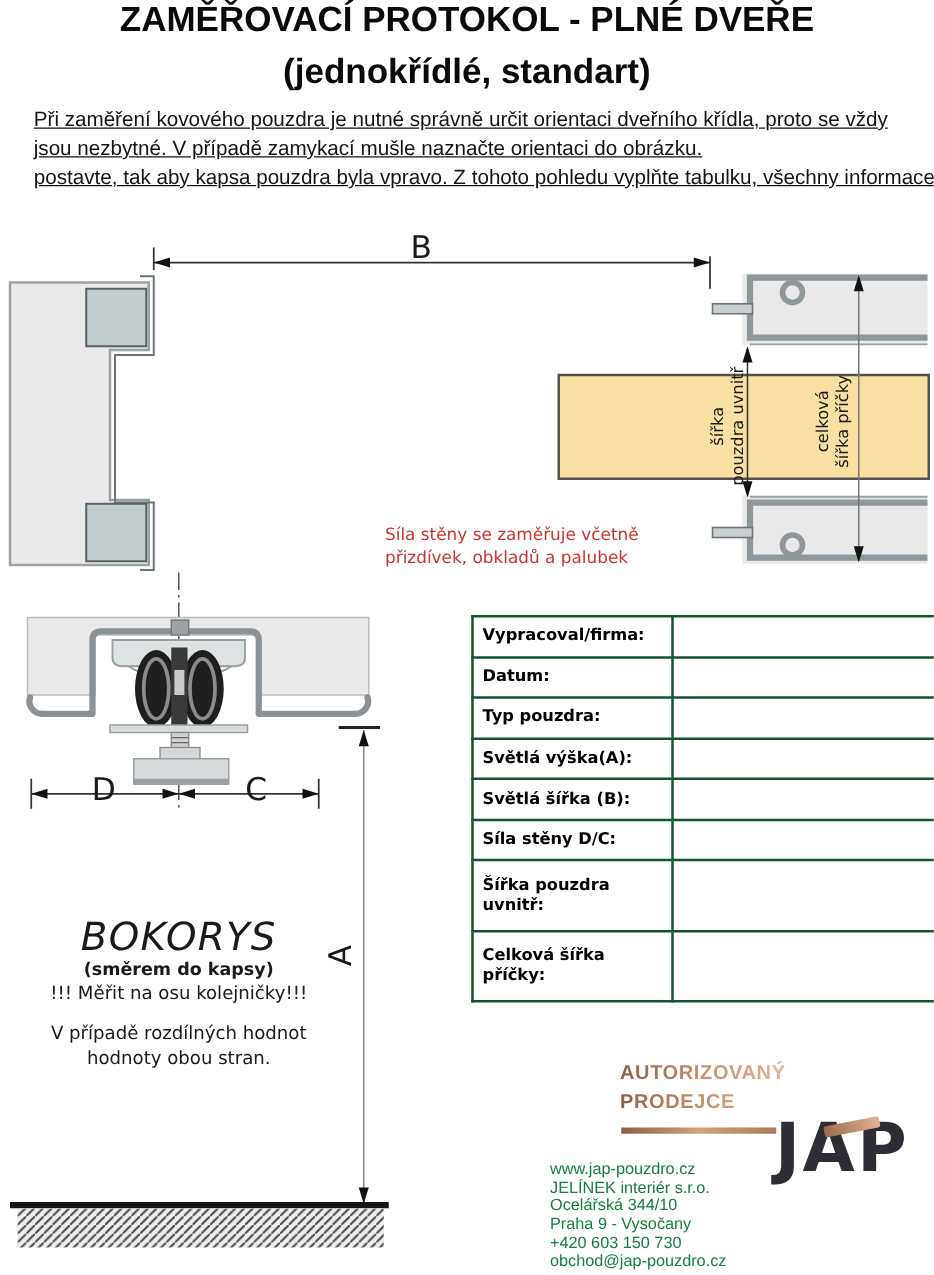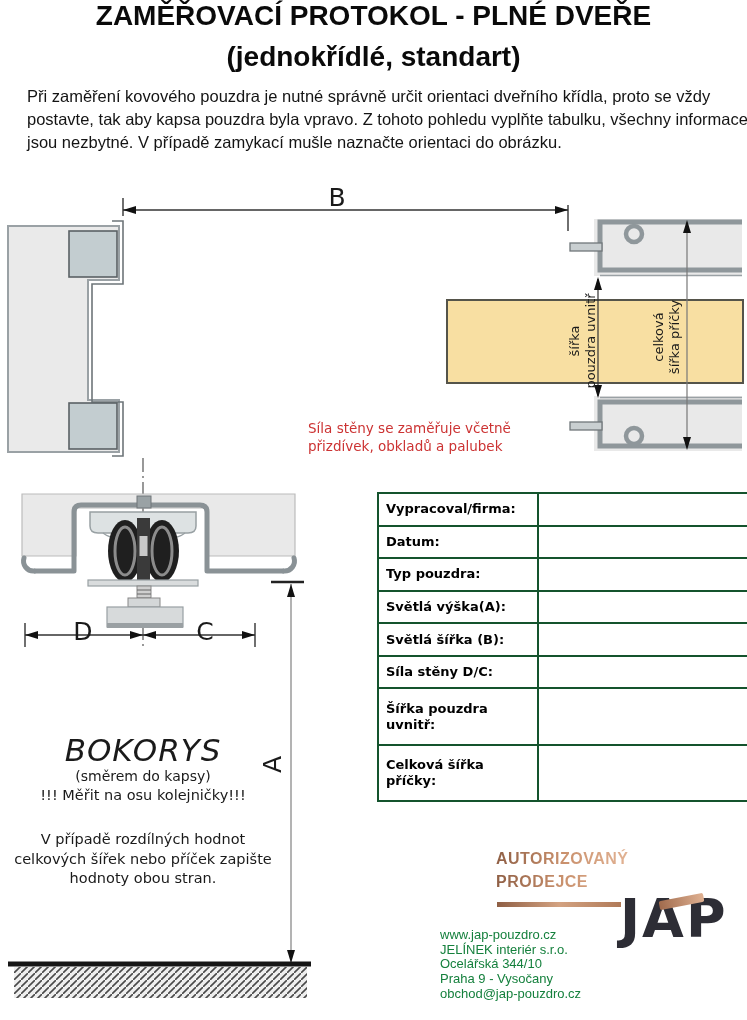--- a/index.html
+++ b/index.html
@@ -3,41 +3,41 @@
 <meta charset="utf-8">
 <style>
   html,body{margin:0;padding:0;background:#ffffff;}
   .page{position:relative;width:747px;height:1020px;background:#ffffff;overflow:hidden;
         font-family:"Liberation Sans",sans-serif;color:#111;padding-left:47px;}
   .abs{position:absolute;}
   .nowrap{white-space:nowrap;}
 
   
   .title{width:747px;text-align:center;font-weight:bold;font-size:28px;line-height:31px;color:#0a0a0a;}
-  .intro{font-size:16.5px;line-height:23px;color:#141414;}
+  .intro{font-size:16.5px;line-height:23px;color:#141414;text-decoration:underline;}
 
   
   .dimletter{font-family:"DejaVu Sans",sans-serif;font-size:25px;color:#1a1a1a;}
   .rotlabel{font-family:"DejaVu Sans",sans-serif;font-size:13px;line-height:16px;color:#1a1a1a;
             text-align:center;transform:rotate(-90deg);}
   .rednote{font-family:"DejaVu Sans",sans-serif;font-size:13.5px;line-height:17.5px;color:#cc3333;margin-left:12px;}
 
   
   .formtable{border-collapse:collapse;table-layout:fixed;width:366px;height:310px;}
   .formtable td{border:2px solid #14532d;font-family:"DejaVu Sans",sans-serif;font-weight:bold;
                 font-size:13px;line-height:16px;padding:2px 4px 2px 7px;vertical-align:middle;color:#000;}
   .formtable td.val{width:203px;}
   .formtable td.lab{width:147px;}
 
   
   .bok{width:282px;text-align:center;font-family:"DejaVu Sans",sans-serif;color:#1a1a1a;}
   .bok .h{font-size:31px;line-height:34px;letter-spacing:1px;font-style:italic;}
-  .bok .s1{font-size:14px;line-height:19px;}
+  .bok .s1{font-size:14px;line-height:19px;font-weight:bold;}
   .bok .s2{font-size:14.5px;line-height:19px;}
-  .bok .note{margin-top:25px;font-size:14.5px;line-height:19.5px;}
+  .bok .note{margin-top:13px;font-size:14.5px;line-height:19.5px;}
 
   
   .copper-text{font-weight:bold;font-size:16px;line-height:22.5px;letter-spacing:0.5px;
     background:linear-gradient(90deg,#8f5f45,#c9906c,#e2b394);
     -webkit-background-clip:text;background-clip:text;color:transparent;}
   .copper-bar{background:linear-gradient(90deg,#8f5f45,#d3a281,#b07a58);}
   .jap{font-family:"DejaVu Sans",sans-serif;font-weight:bold;font-size:54px;line-height:54px;
        letter-spacing:2px;color:#2d2d35;margin-top:20px;}
   .swoosh{background:linear-gradient(90deg,#a06b4d,#e0b192);transform:rotate(-11deg);
           border-radius:2px;}
@@ -145,22 +145,22 @@
       <line x1="8" y1="964" x2="311" y2="964" stroke="#161616" stroke-width="5"></line>
       <rect x="14" y="967" width="293" height="31" fill="url(#hatch)"></rect>
     </g>
   </svg>
 
   <div class="abs title" style="left:0;top:9">ZAMĚŘOVACÍ PROTOKOL - PLNÉ DVEŘE</div>
   <div class="abs title" style="left:0;top:41px">(jednokřídlé, standart)</div>
 
   <div class="abs" style="left:27px;top:85px">
     <div class="intro nowrap">Při zaměření kovového pouzdra je nutné správně určit orientaci dveřního křídla, proto se vždy</div>
+    <div class="intro nowrap">jsou nezbytné. V případě zamykací mušle naznačte orientaci do obrázku.</div>
     <div class="intro nowrap">postavte, tak aby kapsa pouzdra byla vpravo. Z tohoto pohledu vyplňte tabulku, všechny informace</div>
-    <div class="intro nowrap">jsou nezbytné. V případě zamykací mušle naznačte orientaci do obrázku.</div>
   </div>
 
   <div class="abs dimletter" style="left:322px;top:183px;width:30px;text-align:center">B</div>
 
   <div class="abs rednote" style="left:296px;top:420px">
     <div class="nowrap">Síla stěny se zaměřuje včetně</div>
     <div class="nowrap">přizdívek, obkladů a palubek</div>
   </div>
 
   <div class="abs rotlabel" style="left:524px;top:324px;width:120px;height:34px">
@@ -213,35 +213,35 @@
     </tr>
   </tbody>
     </table>
 
   <div class="abs bok" style="left:2px;top:733px">
     <div class="h">BOKORYS</div>
     <div class="s1">(směrem do kapsy)</div>
     <div class="s2">!!! Měřit na osu kolejničky!!!</div>
     <div class="note">
       <div class="nowrap">V případě rozdílných hodnot</div>
-      <div class="nowrap">celkových šířek nebo příček zapište</div>
       <div class="nowrap">hodnoty obou stran.</div>
     </div>
   </div>
 
   <div class="abs" style="left:496px;top:848px">
     <div class="copper-text nowrap">AUTORIZOVANÝ</div>
     <div class="copper-text nowrap">PRODEJCE</div>
   </div>
   <div class="abs copper-bar" style="left:497px;top:902px;width:124px;height:4.5px"></div>
 
   <div class="abs jap nowrap" style="left:620px;top:872px">JAP</div>
   <div class="abs swoosh" style="left:659px;top:897px;width:45px;height:9px"></div>
 
   <div class="abs contact" style="left:440px;top:928px">
     <div>www.jap-pouzdro.cz</div>
     <div>JELÍNEK interiér s.r.o.</div>
     <div>Ocelářská 344/10</div>
     <div>Praha 9 - Vysočany</div>
+    <div>+420 603 150 730</div>
     <div>obchod@jap-pouzdro.cz</div>
   </div>
 
 </div>
 
 </body></html>

